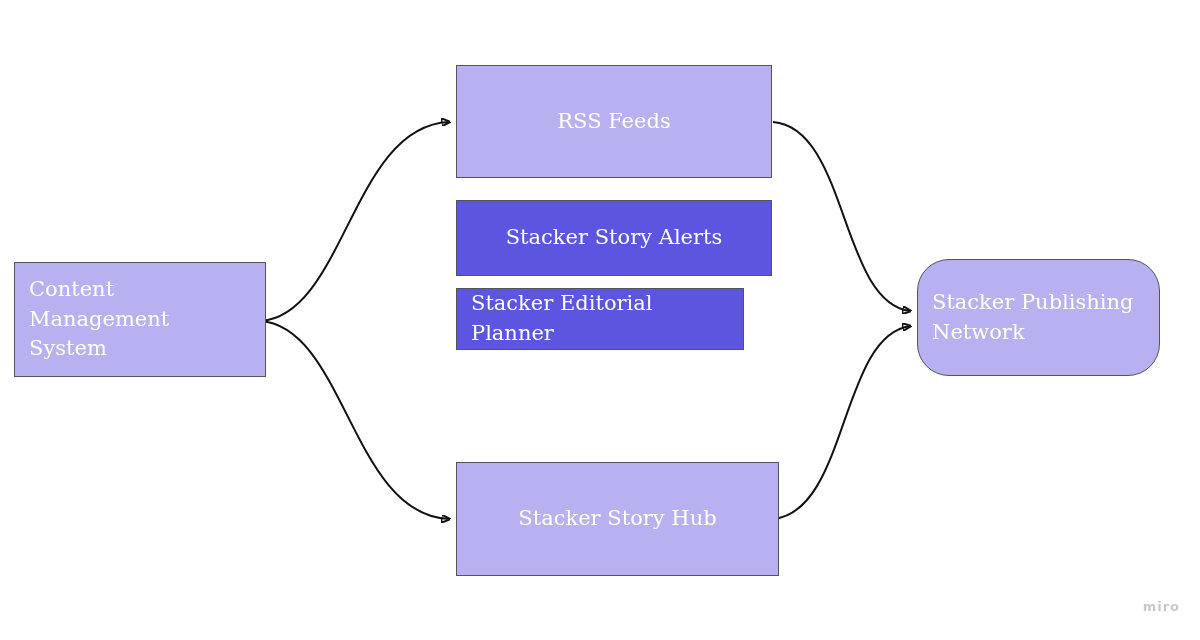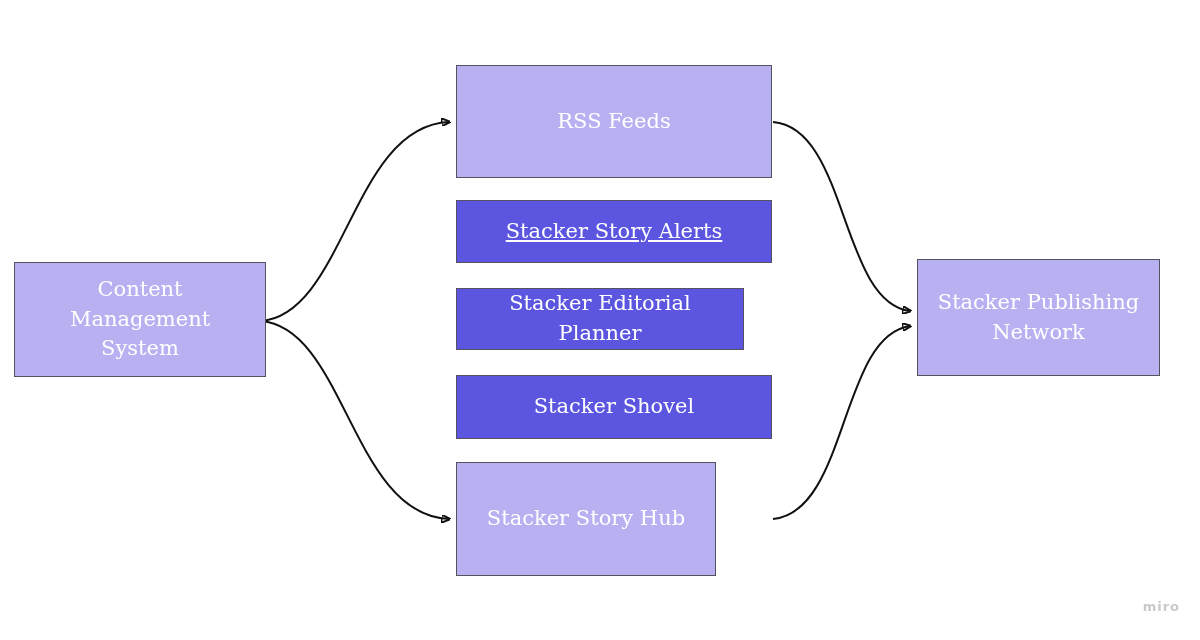--- a/index.html
+++ b/index.html
@@ -31,21 +31,21 @@
   svg.edges path {
     fill: none;
     stroke: var(--arrow);
     stroke-width: 2;
   }
   .node {
     position: absolute;
     display: flex;
     align-items: center;
     justify-content: center;
-    text-align: center;
+    text-align: left;
     border: 1.5px solid var(--node-border);
     color: var(--node-text);
     font-size: 21px;
     line-height: 1.42;
     padding: 4px 14px;
   }
   .node.light { background: var(--light-fill); }
   .node.dark  { background: var(--dark-fill); }
   .watermark {
     position: absolute;
@@ -75,35 +75,32 @@
   </svg>
 
   <div class="node light" style="left:14px; top:262px; width:252px; height:115px;">
     <span>Content Management System</span>
   </div>
 
   <div class="node light" style="left:456px; top:65px; width:316px; height:113px;">
     <span>RSS Feeds</span>
   </div>
 
-  <div class="node dark" style="left:456px; top:200px; width:316px; height:63px;text-decoration:underline;">
+  <div class="node dark" style="left:456px; top:200px; width:316px; height:76px;">
     <span>Stacker Story Alerts</span>
   </div>
 
   <div class="node dark" style="left:456px; top:288px; width:288px; height:62px;">
     <span>Stacker Editorial Planner</span>
   </div>
 
-  <div class="node dark" style="left:456px; top:375px; width:316px; height:64px;">
-    <span>Stacker Shovel</span>
-  </div>
 
-  <div class="node light" style="left:456px; top:462px; width:260px; height:114px;">
+  <div class="node light" style="left:456px; top:462px; width:323px; height:114px;">
     <span>Stacker Story Hub</span>
   </div>
 
-  <div class="node light" style="left:917px; top:259px; width:243px; height:117px;">
+  <div class="node light" style="left:917px; top:259px; width:243px; height:117px;border-radius:32px;">
     <span>Stacker Publishing Network</span>
   </div>
 
   <div class="watermark">miro</div>
 
 </div>
 
 </body></html>

